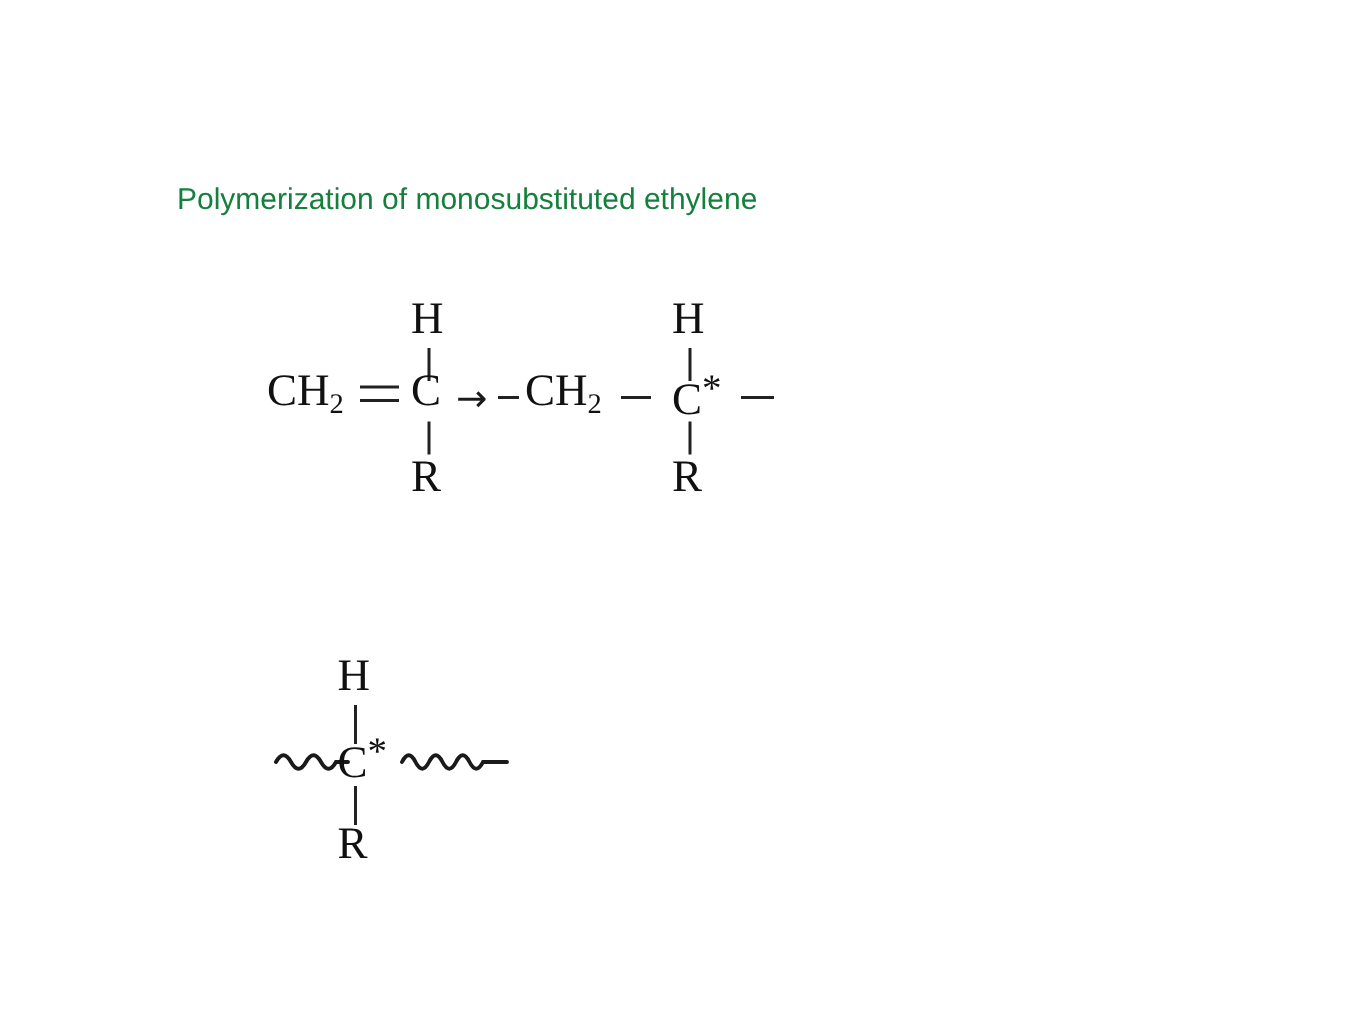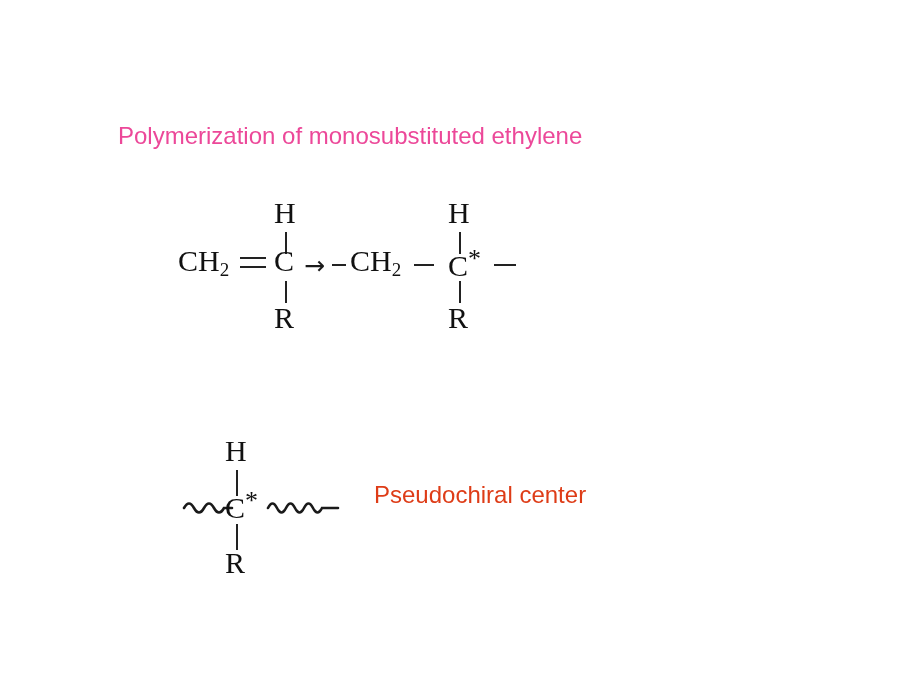--- a/index.html
+++ b/index.html
@@ -34,23 +34,23 @@
     color: #E5813C;
     white-space: nowrap;
   }
 
   
   #slide-subtitle {
     position: absolute;
     left: 118px;
     top: 122px;
     font-family: "Liberation Sans", sans-serif;
-    font-size: 24px;
+    font-size: 20px;
     font-weight: 400;
-    color: #ec4899;
+    color: #15803d;
     white-space: nowrap;
   }
 
   
   #pseudochiral-label {
     position: absolute;
     left: 374px;
     top: 481px;
     font-family: "Liberation Sans", sans-serif;
     font-size: 24px;
@@ -198,15 +198,14 @@
         <path d="M2 13 Q6.5 4 11 13 T20 13 T29 13 T38 13 T47 13 T56 13 L72 13" fill="none" stroke="#1a1a1a" stroke-width="2.6" stroke-linecap="round"></path>
       </svg>
     </div>
 
     <div class="bond-v" style="left:236px; top:124px; height:26px;"></div>
 
     <div class="chem atom" style="left:225px; top:148px;">R</div>
 
   </div>
 
-  <div id="pseudochiral-label">Pseudochiral center</div>
 
 </div>
 
 </body></html>

